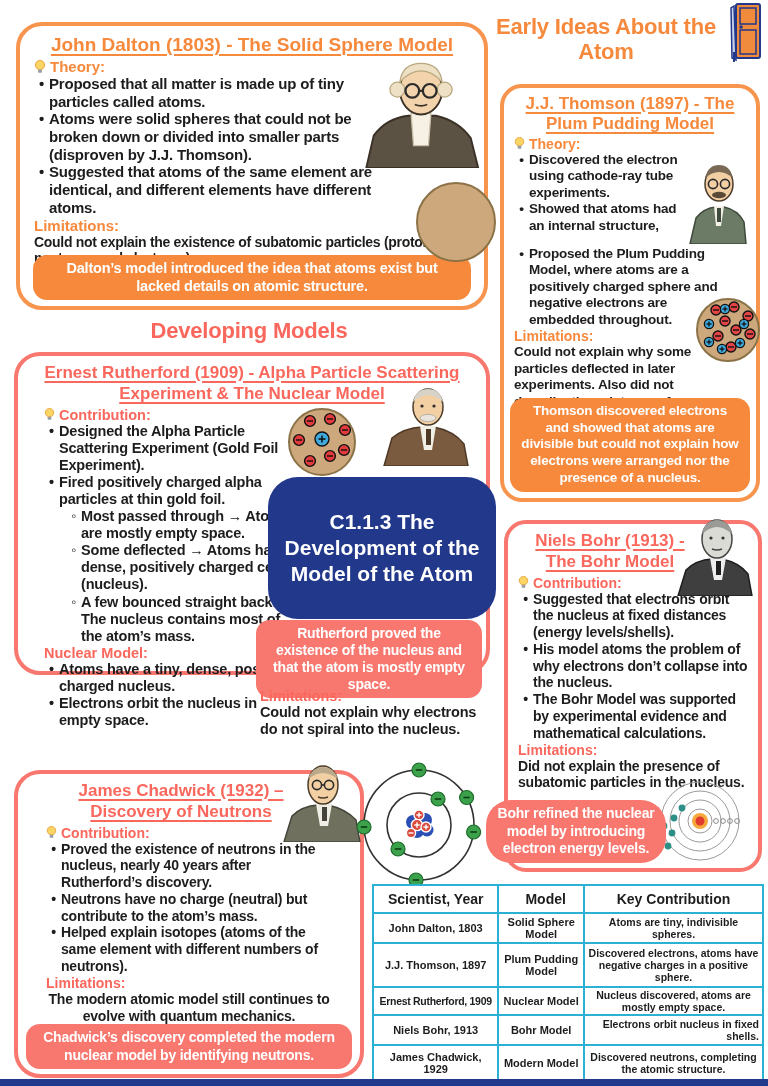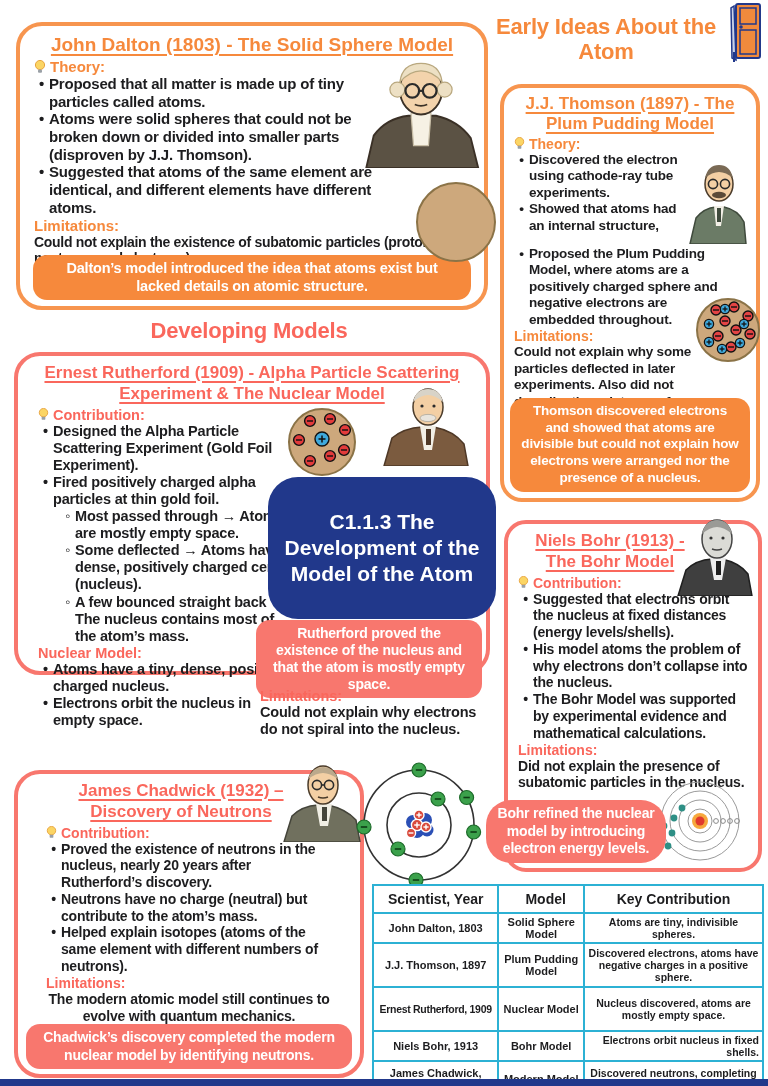--- a/index.html
+++ b/index.html
@@ -171,21 +171,21 @@
         <circle cx="46" cy="47" r="4.6" fill="#3FA9DC"></circle>
           <line x1="43.5" y1="47" x2="48.5" y2="47"></line>
           <line x1="46" y1="44.5" x2="46" y2="49.5"></line>
       </g>
     </svg>
     <div class="callout o" style="position:absolute;left:50%;transform:translateX(-50%);bottom:6px;width:240px;font-size:13.5px;line-height:1.25;">Thomson discovered electrons and showed that atoms are divisible but could not explain how electrons were arranged nor the presence of a nucleus.</div>
   </div>
 
   <div class="big-heading t-pink" style="left:14px;top:318px;width:470px;font-size:22px;">Developing Models</div>
 
-  <div class="card pink" style="left:14px;top:352px;width:476px;height:323px;padding:6px 20px;">
+  <div class="card pink" style="left:14px;top:352px;width:476px;height:323px;padding:6px 26px;">
     <div class="card-title t-pink" style="font-size:17px;line-height:1.25;">Ernest Rutherford (1909) - Alpha Particle Scattering Experiment &amp; The Nuclear Model</div>
     <div style="width:256px;">
       <div class="lbl t-pink" style="font-size:14.5px;margin-top:2px;">
         <svg width="11" height="13" viewBox="0 0 12 14">
             <circle cx="6" cy="5" r="4.6" fill="#FBD564" stroke="#E8A33D"></circle>
             <rect x="4" y="9.4" width="4" height="3.4" rx="1" fill="#9aa0a6"></rect>
           </svg>
         <span>Contribution:</span>
       </div>
       <div class="body-txt" style="font-size:14.5px;line-height:1.18;">
@@ -353,21 +353,21 @@
     <div class="lbl t-pink" style="font-size:14px;margin-top:2px;">
       <svg width="11" height="13" viewBox="0 0 12 14">
           <circle cx="6" cy="5" r="4.6" fill="#FBD564" stroke="#E8A33D"></circle>
           <rect x="4" y="9.4" width="4" height="3.4" rx="1" fill="#9aa0a6"></rect>
         </svg>
       <span>Contribution:</span>
     </div>
     <div class="body-txt" style="font-size:14px;line-height:1.2;">
       <div class="bullet">
           <span class="dot">•</span>
-          <span>Proved the existence of neutrons in the nucleus, nearly 20 years after Rutherford’s discovery.</span>
+          <span>Proved the existence of neutrons in the nucleus, nearly 40 years after Rutherford’s discovery.</span>
         </div>
       <div class="bullet">
           <span class="dot">•</span>
           <span>Neutrons have no charge (neutral) but contribute to the atom’s mass.</span>
         </div>
       <div class="bullet">
           <span class="dot">•</span>
           <span>Helped explain isotopes (atoms of the same element with different numbers of neutrons).</span>
         </div>
     </div>
@@ -436,21 +436,21 @@
       <td style="font-size:11px;height:30px;">John Dalton, 1803</td>
       <td style="font-size:11px;">Solid Sphere Model</td>
       <td style="font-size:10.5px;">Atoms are tiny, indivisible spheres.</td>
     </tr>
     <tr>
       <td style="font-size:11px;height:44px;">J.J. Thomson, 1897</td>
       <td style="font-size:11px;">Plum Pudding Model</td>
       <td style="font-size:10.5px;">Discovered electrons, atoms have negative charges in a positive sphere.</td>
     </tr>
     <tr>
-      <td style="font-size:10.5px;height:44px;letter-spacing:-0.3px;border-radius:7px;">Ernest Rutherford, 1909</td>
+      <td style="font-size:10.5px;height:28px;letter-spacing:-0.3px;border-radius:7px;">Ernest Rutherford, 1909</td>
       <td style="font-size:11px;">Nuclear Model</td>
       <td style="font-size:10.5px;">Nucleus discovered, atoms are mostly empty space.</td>
     </tr>
     <tr>
       <td style="font-size:11px;height:30px;">Niels Bohr, 1913</td>
       <td style="font-size:11px;">Bohr Model</td>
       <td style="font-size:10.5px;text-align:right;">Electrons orbit nucleus in fixed shells.</td>
     </tr>
     <tr>
       <td style="font-size:11px;height:36px;">James Chadwick, 1929</td>

